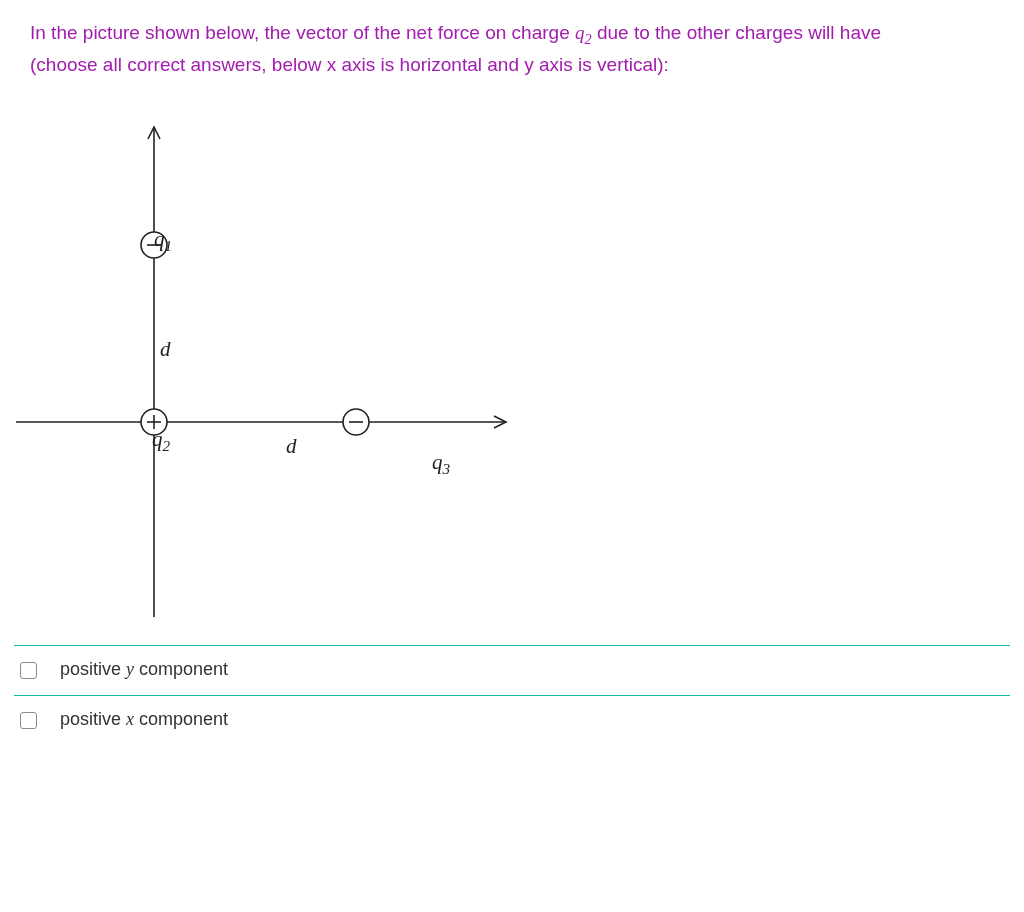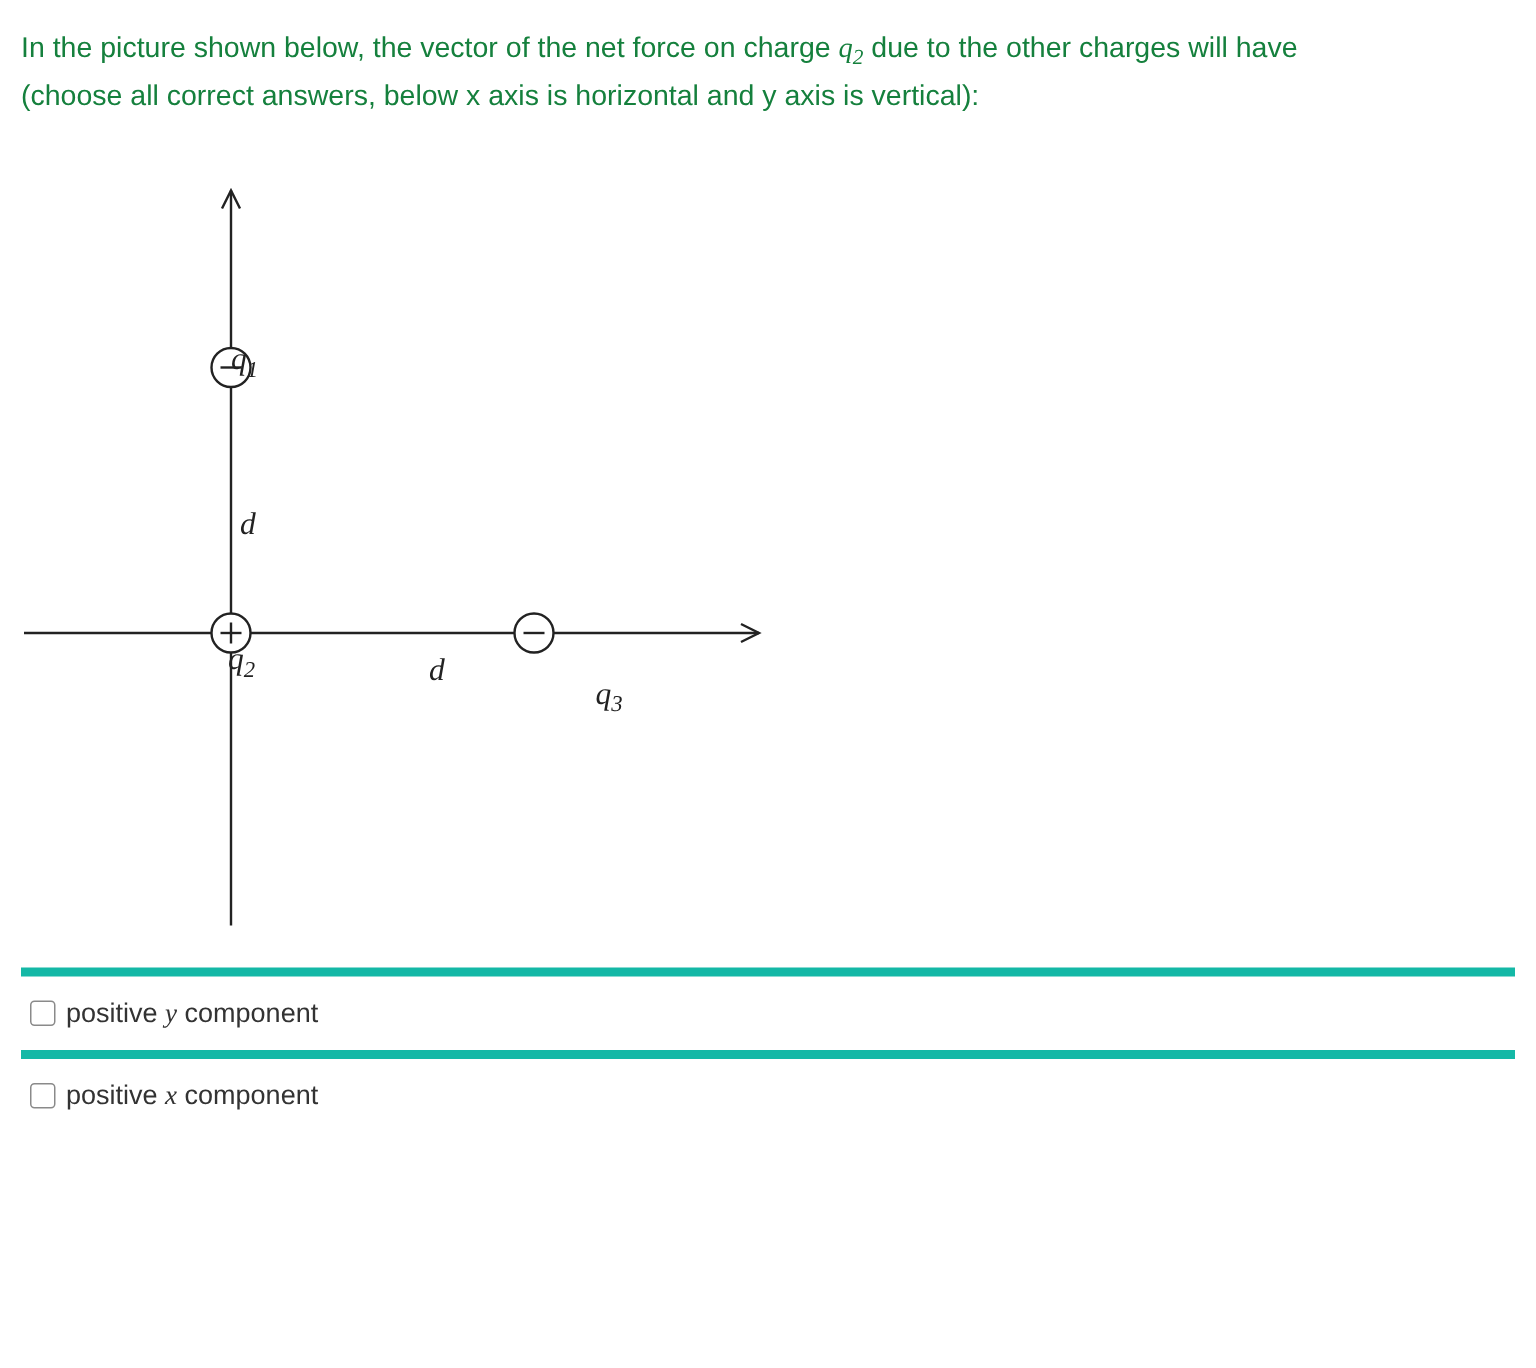--- a/index.html
+++ b/index.html
@@ -7,22 +7,23 @@
     margin: 0;
     padding: 18px 14px;
     font-family: -apple-system, BlinkMacSystemFont, "Segoe UI", Helvetica, Arial, sans-serif;
     color: #333;
     background: #fff;
     width: 1024px;
     font-size: 19px;
   }
   .question-text {
     line-height: 1.55;
-    color: #15803d;
+    color: #a21caf;
     margin-bottom: 6px;
+    margin-left: 16px;
   }
   .q-sub { font-style: italic; font-family: "Times New Roman", serif; }
   .q-subnum { font-style: italic; font-family: "Times New Roman", serif; font-size: 0.75em; vertical-align: sub;}
   .diagram-wrap {
     position: relative;
     width: 520px;
     height: 540px;
     margin-top: 8px;
     margin-left: -10px;
   }
@@ -33,25 +34,25 @@
     font-style: italic;
     font-size: 21px;
     color: #222;
     margin-left: 48px;
   }
   .subn { font-size: 0.72em; vertical-align: sub; font-style: italic; }
   .answers {
     margin-top: 18px;
   }
   .answer-row {
-    border-top: 6px solid #14b8a6;
+    border-top: 1px solid #14b8a6;
     padding: 13px 4px 13px 2px;
     display: flex;
-    align-items: center;
-    gap: 4px;
+    align-items: flex-start;
+    gap: 20px;
   }
   .answer-row:nth-child(4) { padding-left: 8px; }
   .cb {
     appearance: none;
     width: 17px; height: 17px;
     border: 1.5px solid #8a8a8a;
     border-radius: 3px;
     background: #fff;
     cursor: pointer;
     flex-shrink: 0;
@@ -93,21 +94,21 @@
   </svg>
 
   <div class="lbl" style="left:102px; top:140px;">
     <span>q</span><span class="subn">1</span>
   </div>
   <div class="lbl" style="left:108px; top:250px;">d</div>
   <div class="lbl" style="left:100px; top:340px;">
     <span>q</span><span class="subn">2</span>
   </div>
   <div class="lbl" style="left:234px; top:347px;">d</div>
-  <div class="lbl" style="left:345px; top:363px;">
+  <div class="lbl" style="left:380px; top:363px;">
     <span>q</span><span class="subn">3</span>
   </div>
 </div>
 
 <div class="answers">
   <div class="answer-row">
     <input type="checkbox" class="cb" style="">
     <span class="ans-text">
       <span>positive </span><span class="mvar">y</span><span> component</span>
     </span>

